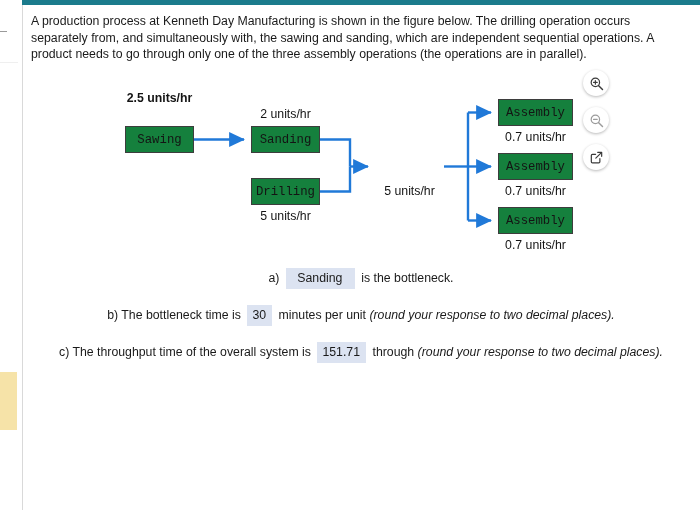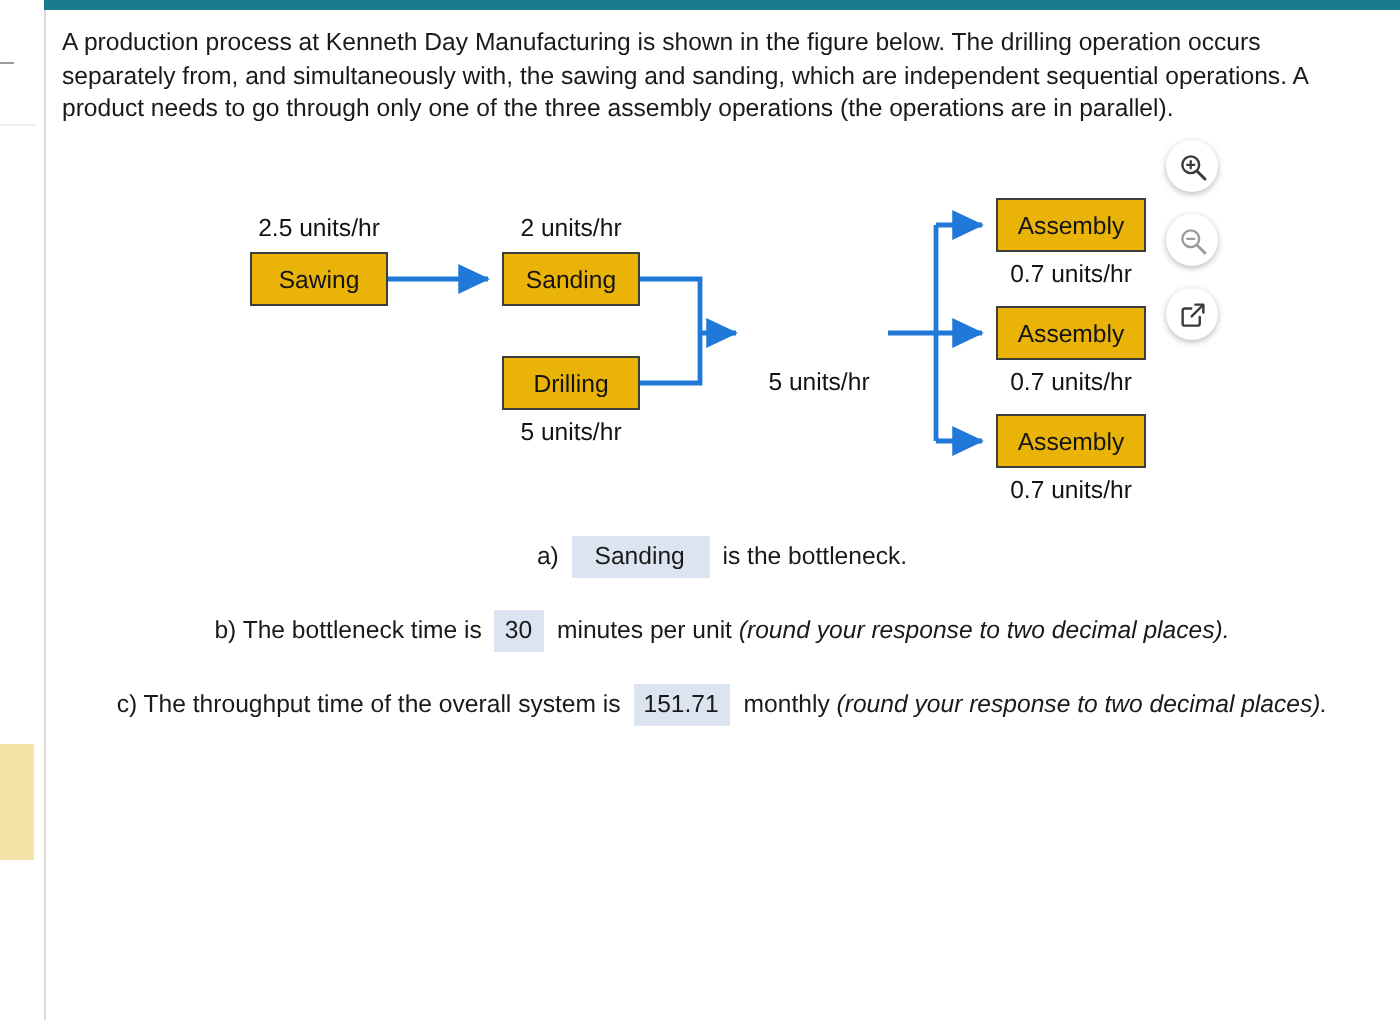--- a/index.html
+++ b/index.html
@@ -120,46 +120,47 @@
     height: 180px;
   }
   .diagram svg {
     position: absolute;
     left: 0;
     top: 0;
   }
   .node {
     position: absolute;
     border: 1.4px solid #3d3d3d;
-    background: #eab308;
+    background: #15803d;
     box-sizing: border-box;
     display: flex;
     align-items: center;
     justify-content: center;
     font-size: 12.3px;
     color: #141414;
+    font-family: Liberation Mono, monospace;
   }
   .rate {
     position: absolute;
     font-size: 12.3px;
     color: #141414;
     text-align: center;
     white-space: nowrap;
   }
 
   
   .n-sawing   { left: 103px; top: 41px;  width: 69px; height: 27px; }
   .n-sanding  { left: 229px; top: 41px;  width: 69px; height: 27px; }
   .n-drilling { left: 229px; top: 93px;  width: 69px; height: 27px; }
   .n-welding  { left: 353px; top: 68px;  width: 69px; height: 27px; }
   .n-asm1     { left: 476px; top: 14px;  width: 75px; height: 27px; }
   .n-asm2     { left: 476px; top: 68px;  width: 75px; height: 27px; }
   .n-asm3     { left: 476px; top: 122px; width: 75px; height: 27px; }
 
-  .r-sawing   { left: 103px; top: 22px;  width: 69px; }
+  .r-sawing   { left: 103px; top: 6px;  width: 69px; font-weight: bold; }
   .r-sanding  { left: 229px; top: 22px;  width: 69px; }
   .r-drilling { left: 229px; top: 124px; width: 69px; }
   .r-welding  { left: 353px; top: 99px;  width: 69px; }
   .r-asm1     { left: 476px; top: 45px;  width: 75px; }
   .r-asm2     { left: 476px; top: 99px;  width: 75px; }
   .r-asm3     { left: 476px; top: 153px; width: 75px; }
 
   
   .answers {
     position: absolute;
@@ -296,20 +297,20 @@
       <div class="ans-line">
         <span>b) The bottleneck time is</span>
         <span class="field">30</span>
         <span>minutes per unit</span>
         <span class="hint">(round your response to two decimal places).</span>
       </div>
 
       <div class="ans-line">
         <span>c) The throughput time of the overall system is</span>
         <span class="field">151.71</span>
-        <span>monthly</span>
+        <span>through</span>
         <span class="hint">(round your response to two decimal places).</span>
       </div>
 
 
     </div>
   </div>
 </div>
 
 </body></html>

